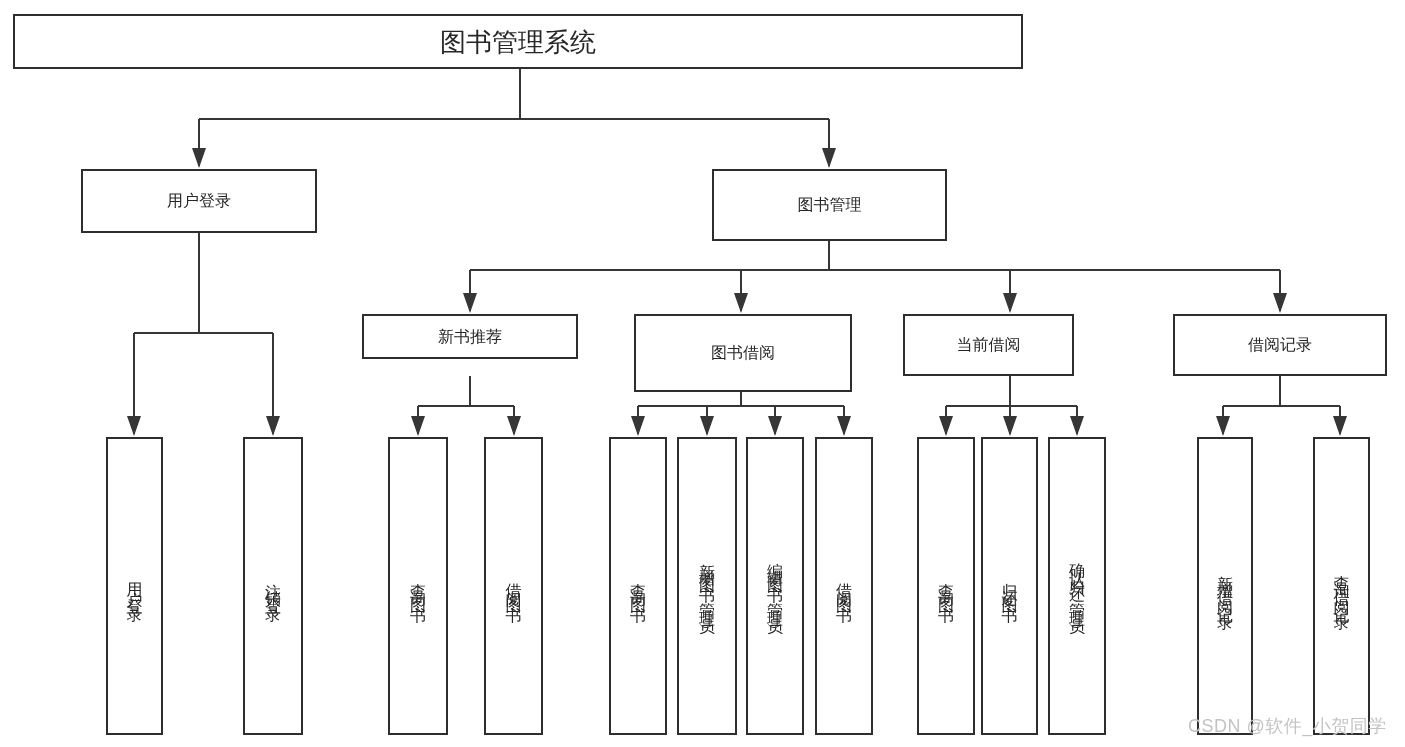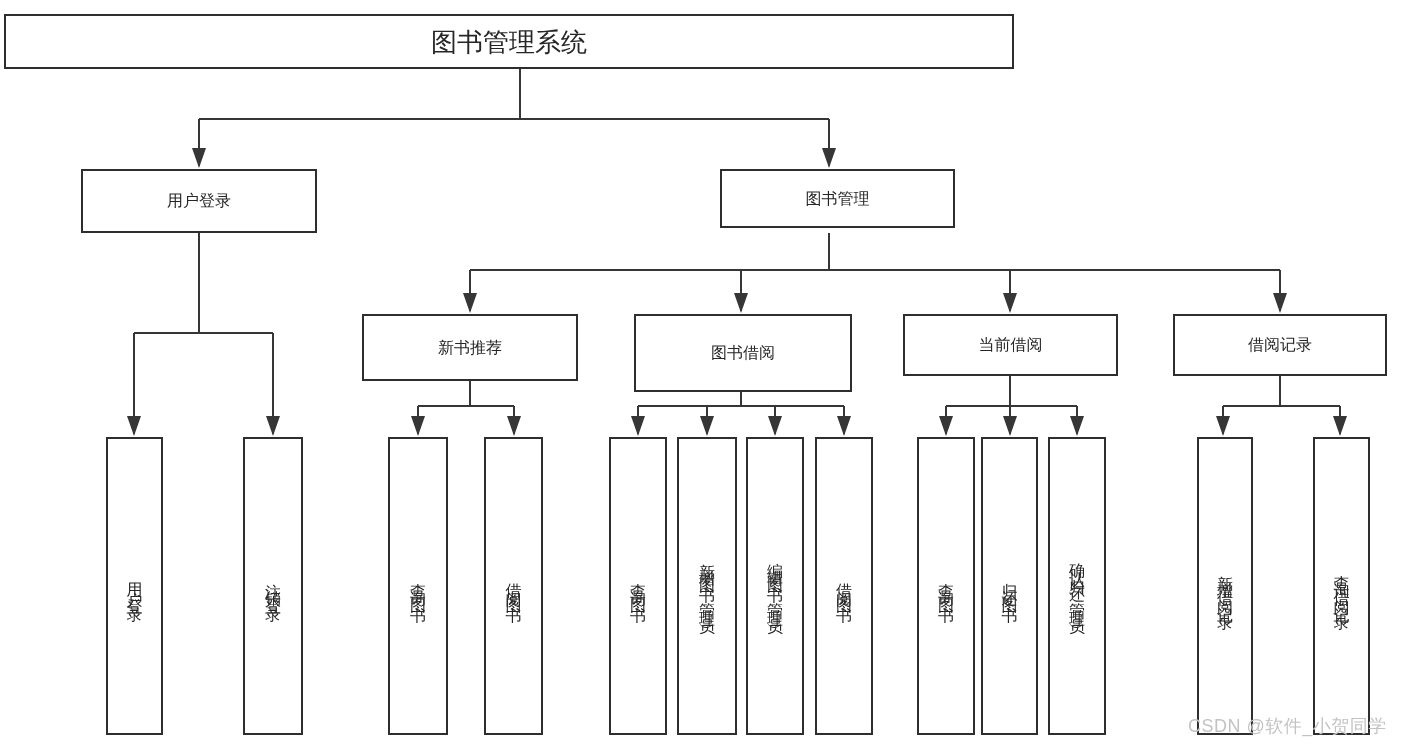--- a/index.html
+++ b/index.html
@@ -92,38 +92,38 @@
     <line x1="844" y1="406" x2="844" y2="434" stroke="#363636" stroke-width="2" marker-end="url(#arrowhead)"></line>
 
     <line x1="946" y1="406" x2="946" y2="434" stroke="#363636" stroke-width="2" marker-end="url(#arrowhead)"></line>
     <line x1="1010" y1="406" x2="1010" y2="434" stroke="#363636" stroke-width="2" marker-end="url(#arrowhead)"></line>
     <line x1="1077" y1="406" x2="1077" y2="434" stroke="#363636" stroke-width="2" marker-end="url(#arrowhead)"></line>
 
     <line x1="1223" y1="406" x2="1223" y2="434" stroke="#363636" stroke-width="2" marker-end="url(#arrowhead)"></line>
     <line x1="1340" y1="406" x2="1340" y2="434" stroke="#363636" stroke-width="2" marker-end="url(#arrowhead)"></line>
   </svg>
 
-  <div class="node h root-box" style="left:4px; top:14px; width:1010px; height:55px;">
+  <div class="node h root-box" style="left:13px; top:14px; width:1010px; height:55px;">
     <span>图书管理系统</span>
   </div>
 
   <div class="node h" style="left:81px; top:169px; width:236px; height:64px;">
     <span>用户登录</span>
   </div>
-  <div class="node h" style="left:712px; top:169px; width:235px; height:59px;margin-left:8px;">
+  <div class="node h" style="left:712px; top:169px; width:235px; height:72px;">
     <span>图书管理</span>
   </div>
 
-  <div class="node h" style="left:362px; top:314px; width:216px; height:67px;">
+  <div class="node h" style="left:362px; top:314px; width:216px; height:45px;">
     <span>新书推荐</span>
   </div>
   <div class="node h" style="left:634px; top:314px; width:218px; height:78px;">
     <span>图书借阅</span>
   </div>
-  <div class="node h" style="left:903px; top:314px; width:215px; height:62px;">
+  <div class="node h" style="left:903px; top:314px; width:171px; height:62px;">
     <span>当前借阅</span>
   </div>
   <div class="node h" style="left:1173px; top:314px; width:214px; height:62px;">
     <span>借阅记录</span>
   </div>
 
   <div class="node v" style="left:106px; top:437px; width:57px; height:298px;">
     <span>用户登录</span>
   </div>
   <div class="node v" style="left:243px; top:437px; width:60px; height:298px;">

